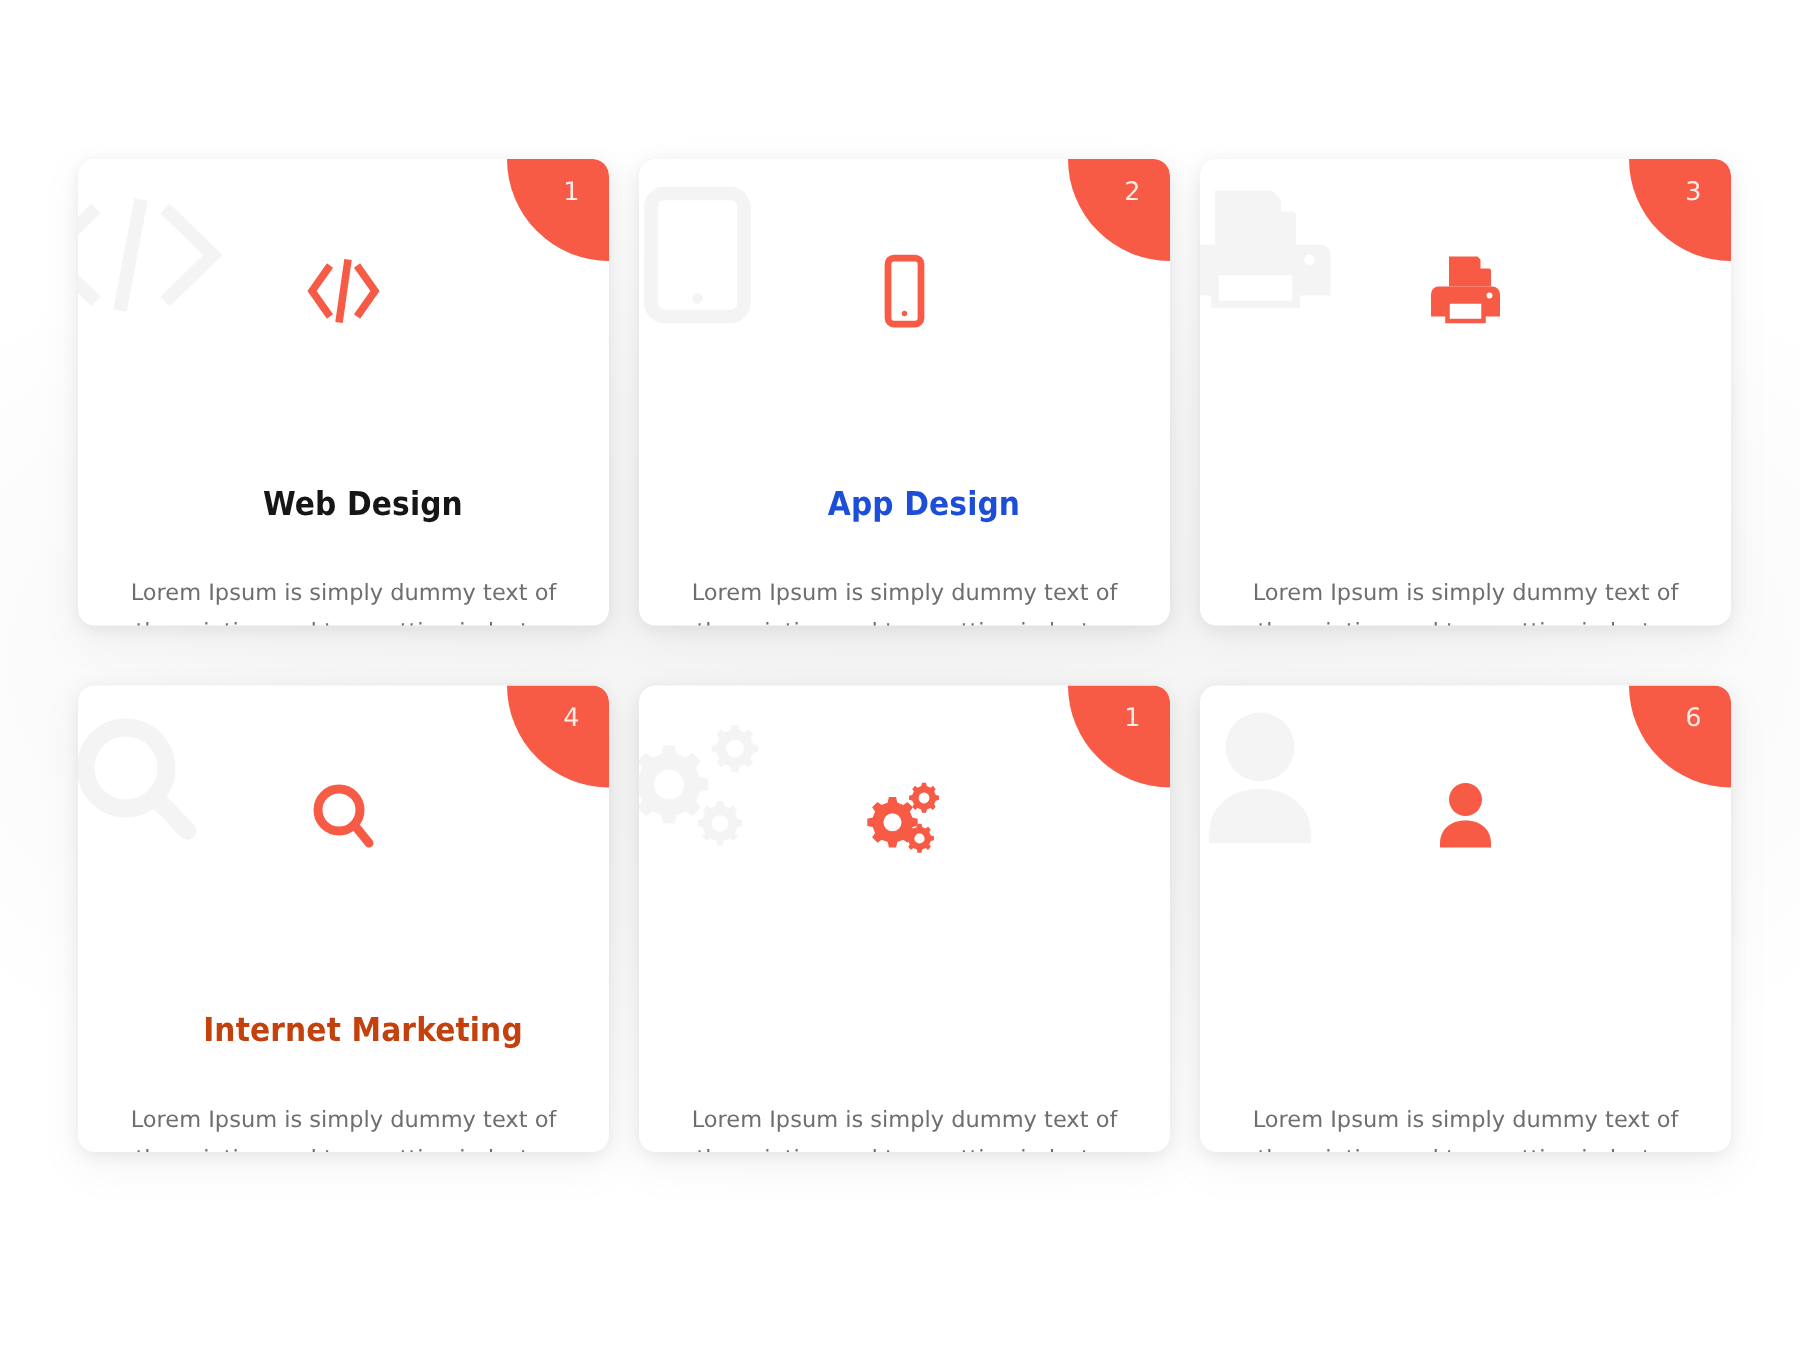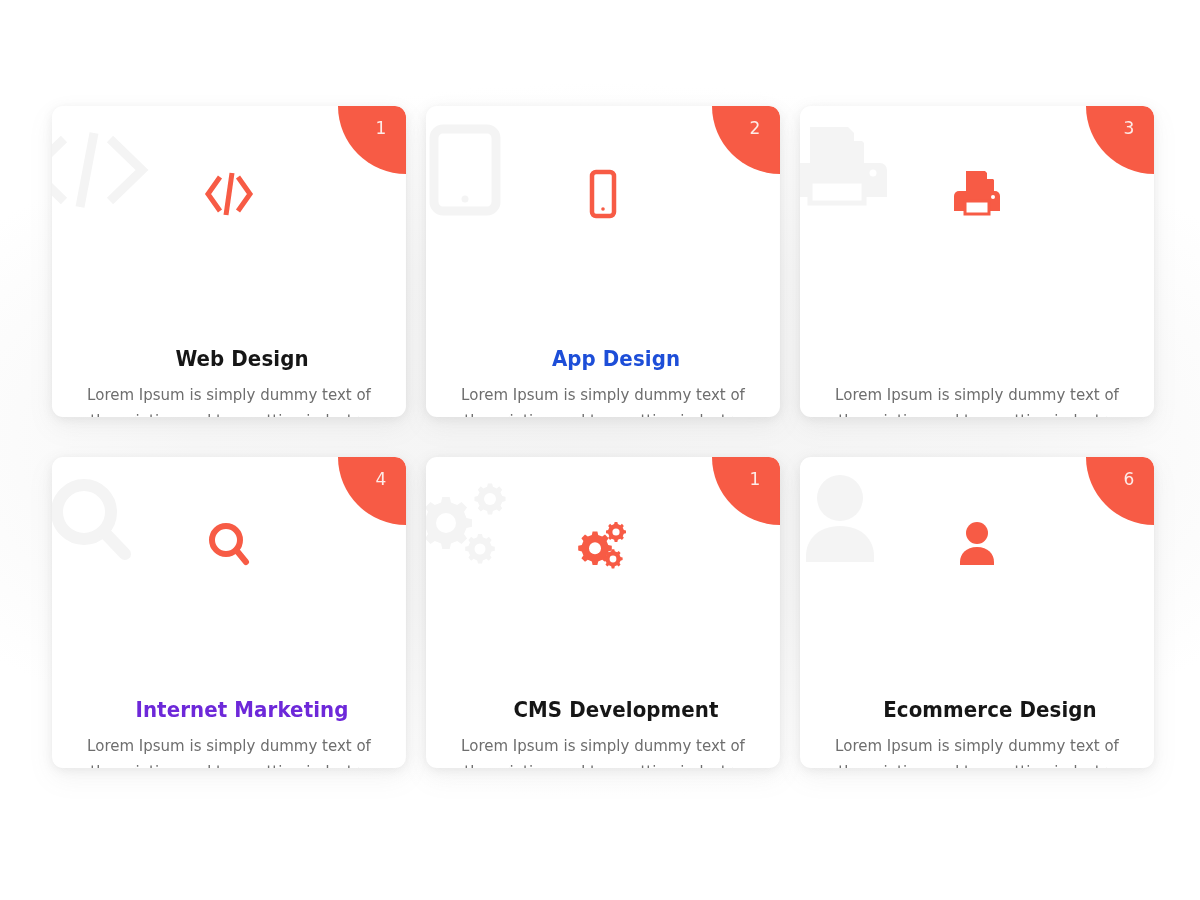--- a/index.html
+++ b/index.html
@@ -72,21 +72,21 @@
   .icon-main {
     position:absolute;
     left:50%; top:62px;
     transform:translateX(-50%);
     width:56px; height:52px;
   }
   .icon-main svg { width:100%; height:100%; display:block; }
 
   .card-title {
     position:absolute;
-    left:0; right:0; top:240px;
+    left:0; right:0; top:218px;
     text-align:center;
     font-family:"DejaVu Sans Condensed","Liberation Sans Narrow","Liberation Sans", sans-serif;
     font-size:22px;
     font-weight:bold;
     letter-spacing:0.1px;
     color:#161616;
     padding-left:26px;
   }
 
   .card-desc {
@@ -198,21 +198,21 @@
         <span class="badge-number" style="color: rgb(253, 236, 232);">4</span>
       </div>
       <div class="icon-main">
         <svg viewBox="0 0 56 52">
             <g fill="none" stroke="#f75b45" stroke-width="6" stroke-linecap="round">
           <circle cx="25" cy="21" r="14"></circle>
               <path d="M36 32 L45 43"></path>
         </g>
           </svg>
       </div>
-      <div class="card-title" style="color: #6d28d9;">Internet Marketing</div>
+      <div class="card-title" style="color: #c2410c;">Internet Marketing</div>
       <div class="card-desc" style="color: rgb(110, 110, 110);">Lorem Ipsum is simply dummy text of the printing and typesetting industry</div>
     </div>
 
     <div class="card">
       <div class="watermark">
         <svg viewBox="0 0 150 95">
           <g fill="#f4f4f4">
             <g transform="translate(60,44)">
               <path d="M-6,-34 H6 L8,-25 L18,-21 L25,-26 L34,-17 L29,-10 L33,0 L42,2 V14 L33,16 L29,26 L34,33 L25,42 L18,37 L8,41 L6,50 H-6 L-8,41 L-18,37 L-25,42 L-34,33 L-29,26 L-33,16 L-42,14 V2 L-33,0 L-29,-10 L-34,-17 L-25,-26 L-18,-21 L-8,-25 Z" transform="scale(0.62)"></path>
               <circle cx="0" cy="5" r="10" fill="#ffffff"></circle>
@@ -242,21 +242,20 @@
               <path d="M-5,-30 H5 L7,-22 L16,-18 L22,-23 L29,-15 L25,-9 L29,0 L37,2 V12 L29,14 L25,23 L29,29 L22,37 L16,32 L7,36 L5,44 H-5 L-7,36 L-16,32 L-22,37 L-29,29 L-25,23 L-29,14 L-37,12 V2 L-29,0 L-25,-9 L-29,-15 L-22,-23 L-16,-18 L-7,-22 Z" transform="scale(0.27)"></path>
               <circle cx="0" cy="2" r="3.6" fill="#ffffff"></circle>
             </g>
             <g transform="translate(38,38)">
               <path d="M-5,-30 H5 L7,-22 L16,-18 L22,-23 L29,-15 L25,-9 L29,0 L37,2 V12 L29,14 L25,23 L29,29 L22,37 L16,32 L7,36 L5,44 H-5 L-7,36 L-16,32 L-22,37 L-29,29 L-25,23 L-29,14 L-37,12 V2 L-29,0 L-25,-9 L-29,-15 L-22,-23 L-16,-18 L-7,-22 Z" transform="scale(0.26)"></path>
               <circle cx="0" cy="2" r="3.4" fill="#ffffff"></circle>
             </g>
           </g>
         </svg>
       </div>
-      <div class="card-title" style="color: rgb(22, 22, 22);">CMS Development</div>
       <div class="card-desc" style="color: rgb(110, 110, 110);">Lorem Ipsum is simply dummy text of the printing and typesetting industry</div>
     </div>
 
     <div class="card">
       <div class="watermark">
         <svg viewBox="0 0 150 95">
             <g fill="#f4f4f4">
           <circle cx="80" cy="24" r="23"></circle>
           <path d="M80 52 c-22 0 -34 14 -34 30 V88 H114 V82 c0 -16 -12 -30 -34 -30 Z"></path>
         </g>
@@ -266,18 +265,17 @@
         <span class="badge-number" style="color: rgb(253, 236, 232);">6</span>
       </div>
       <div class="icon-main">
         <svg viewBox="0 0 56 52">
             <g fill="#f75b45">
           <circle cx="28" cy="14" r="11"></circle>
           <path d="M28 28 c-11 0 -17 7 -17 15 V46 H45 V43 c0 -8 -6 -15 -17 -15 Z"></path>
         </g>
           </svg>
       </div>
-      <div class="card-title" style="color: rgb(22, 22, 22);">Ecommerce Design</div>
       <div class="card-desc" style="color: rgb(110, 110, 110);">Lorem Ipsum is simply dummy text of the printing and typesetting industry</div>
     </div>
 
   </div>
 </div>
 
 </body></html>

